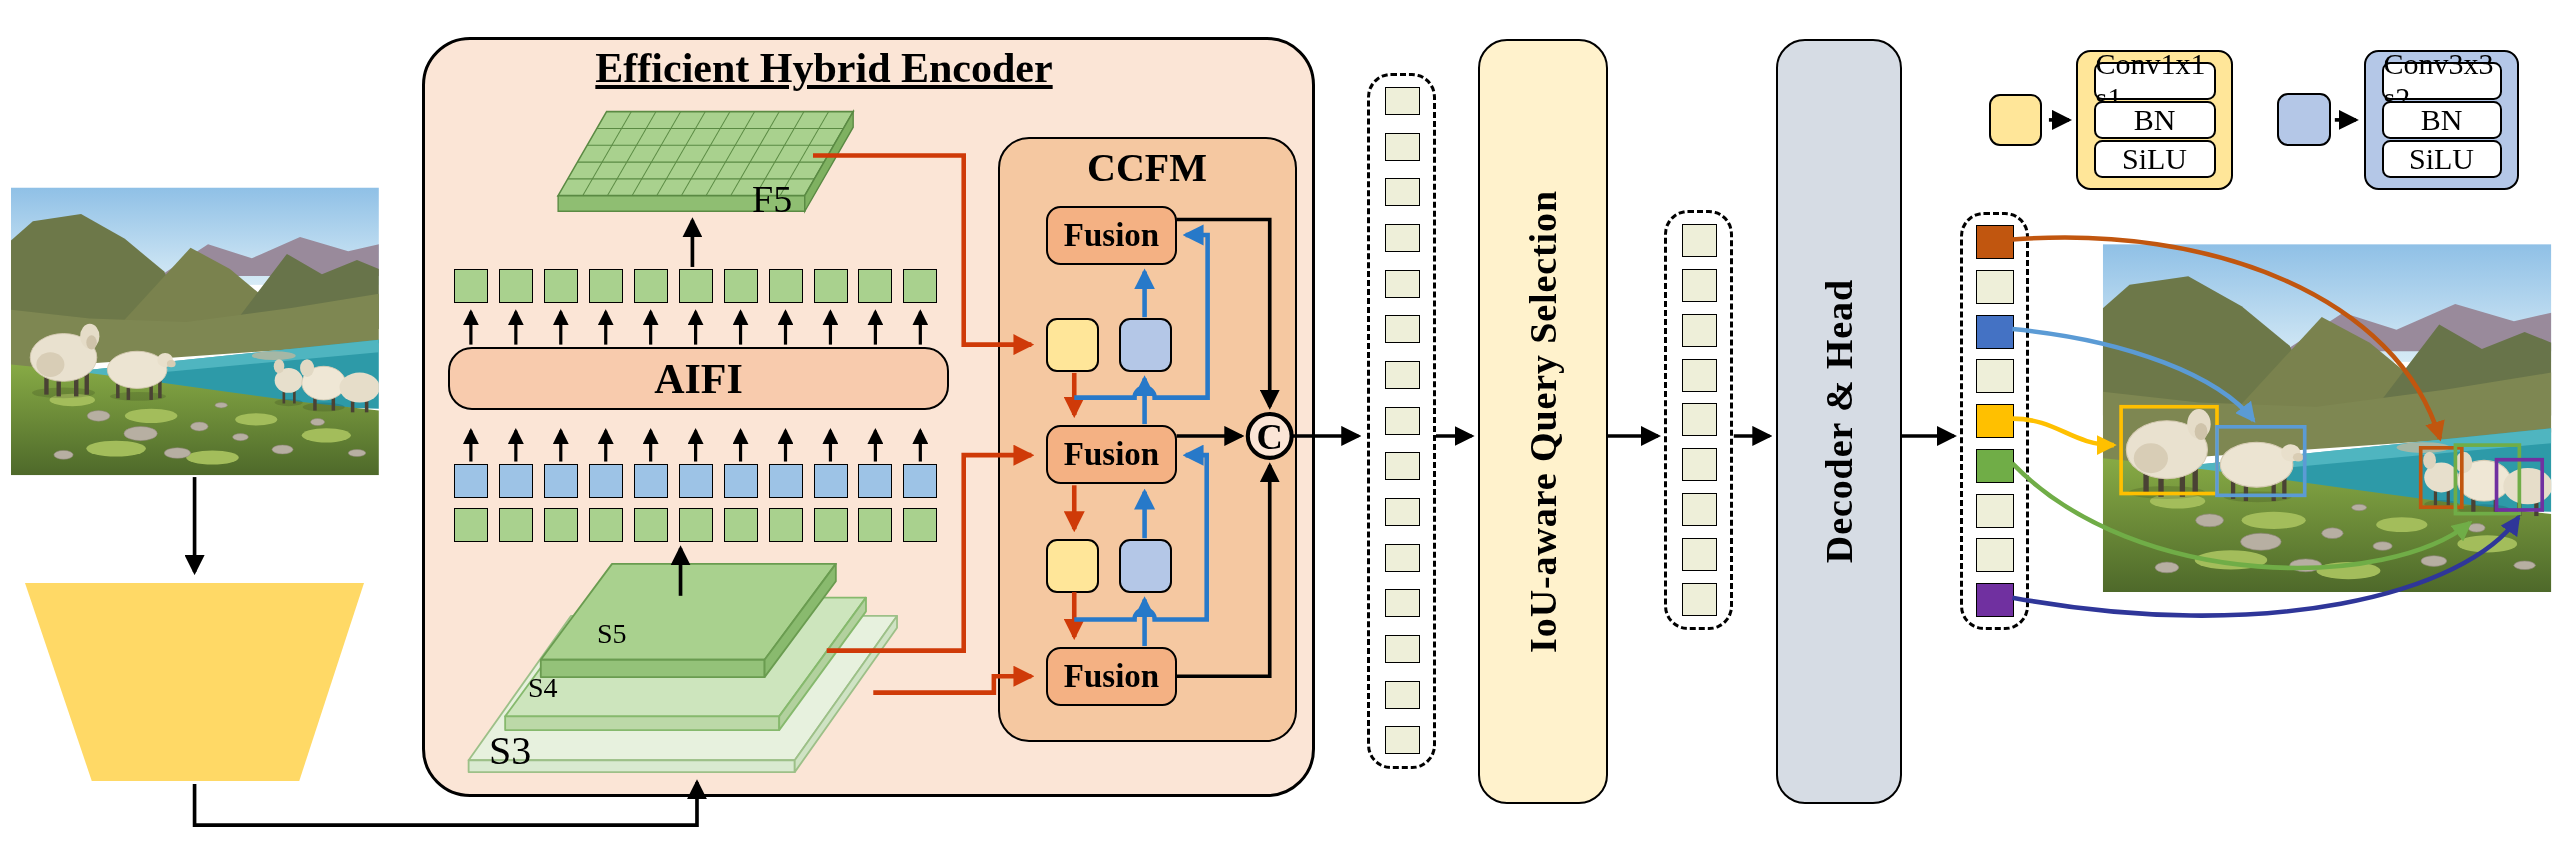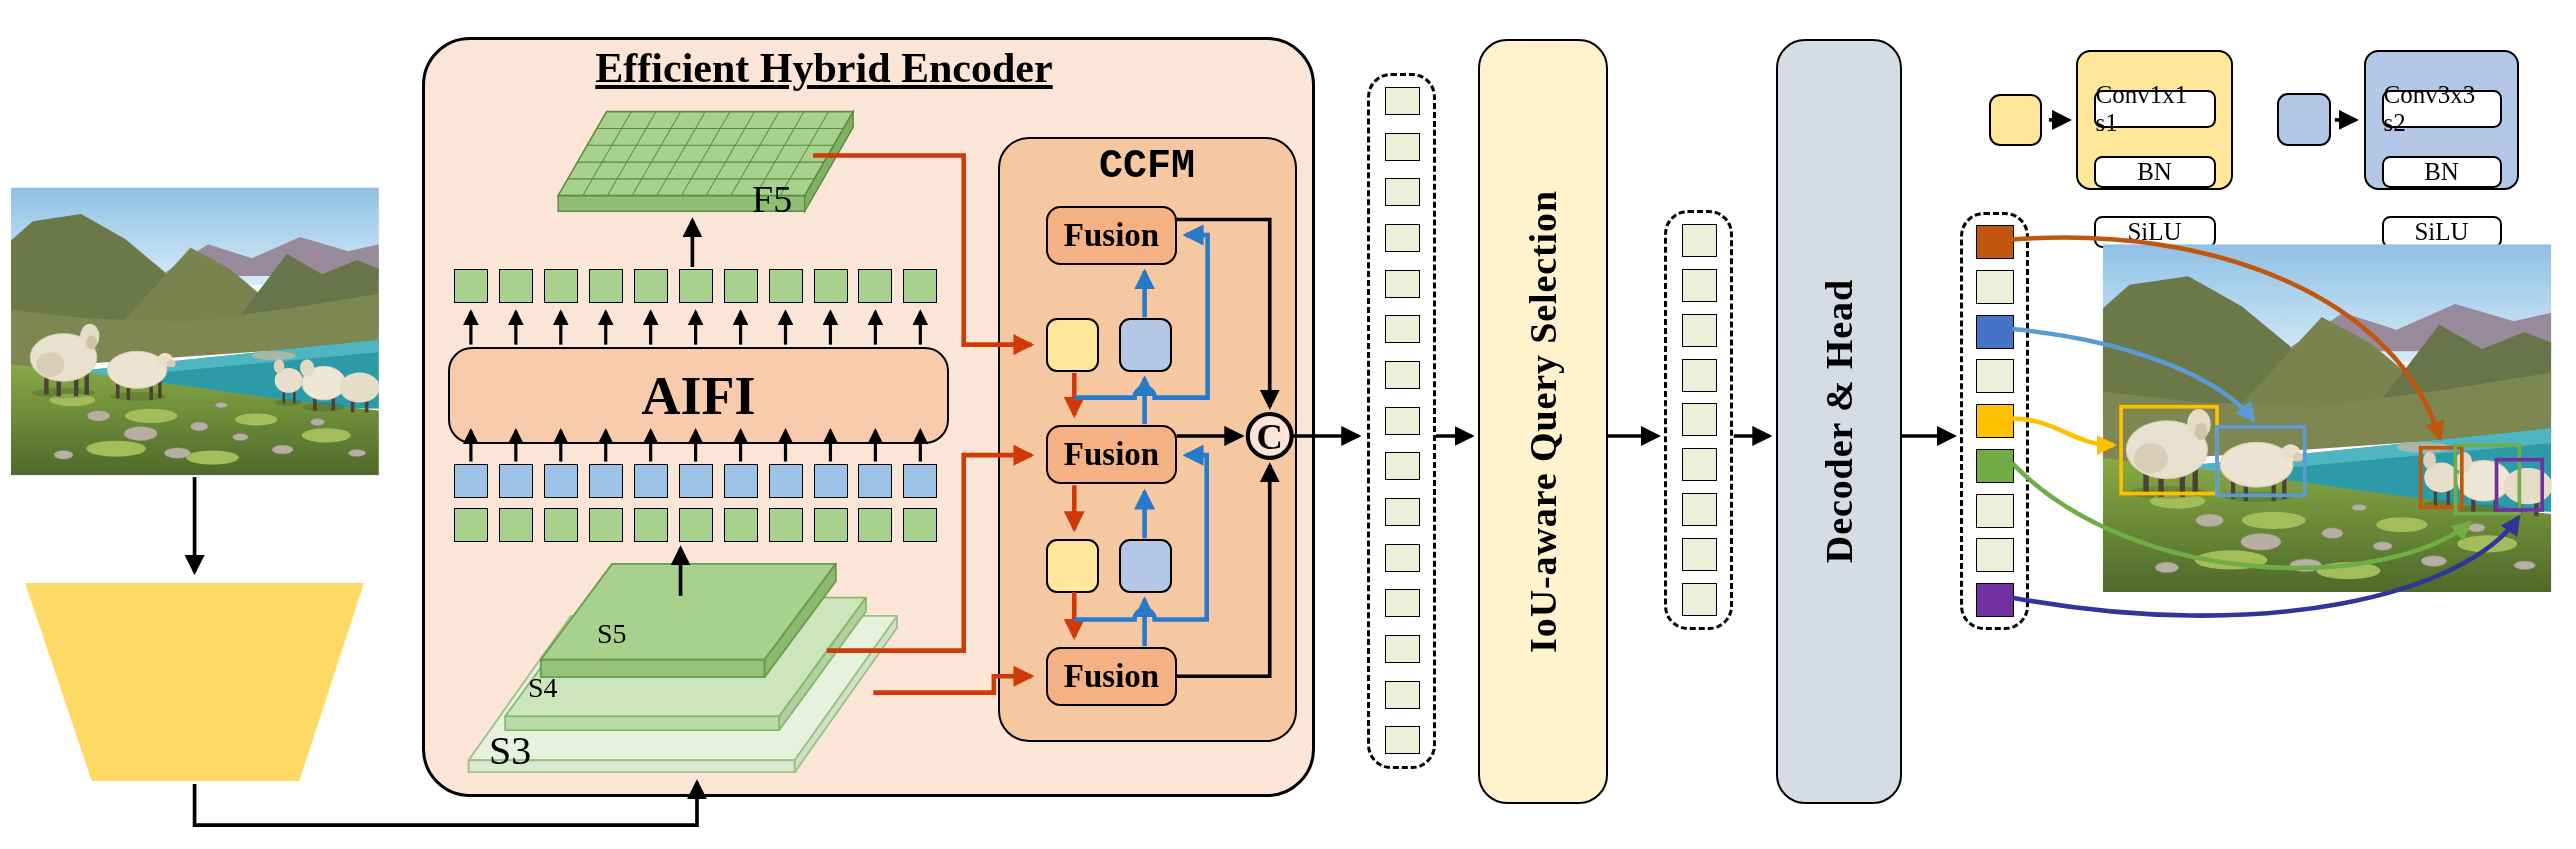--- a/index.html
+++ b/index.html
@@ -6,52 +6,52 @@
   #canvas{position:relative;width:2576px;height:850px;background:#ffffff;
           font-family:"Liberation Serif",serif;overflow:hidden;}
   .abs{position:absolute;box-sizing:border-box;}
   .center{display:flex;align-items:center;justify-content:center;text-align:right;}
   .bold{font-weight:700;}
   
   .encoder-box{left:422px;top:37px;width:893px;height:760px;background:#fbe5d6;
                border:3.7px solid #000;border-radius:48px;z-index:1;}
   .ccfm-box{left:998px;top:137px;width:299px;height:605px;background:#f5c8a1;
             border:2.7px solid #000;border-radius:31px;z-index:2;}
-  .aifi-box{left:448px;top:347px;width:501px;height:97px;background:#f8cbad;
-            border:2.7px solid #000;border-radius:24px;font-size:54px;z-index:3;}
+  .aifi-box{left:448px;top:347px;width:501px;height:63px;background:#f8cbad;
+            border:2.7px solid #000;border-radius:24px;font-size:42px;z-index:3;}
   .fusion-box{width:131px;height:59px;background:#f4b183;border:2.7px solid #000;
               border-radius:14.6px;font-size:33px;z-index:3;}
   .sq{width:53px;height:54px;border:2.7px solid #000;border-radius:11px;z-index:3;}
   .conv1{background:#ffe699;}
   .conv2{background:#b4c7e7;}
   .token{position:absolute;border:1.8px solid #000;box-sizing:border-box;z-index:3;}
   .tallbox{top:39px;height:765px;border:2.7px solid #000;border-radius:29px;z-index:2;}
   .vtext{writing-mode:vertical-rl;transform:rotate(180deg);font-size:38px;font-weight:700;
          letter-spacing:0.9px;}
   .dashedcol{border:3.2px dashed #000;border-radius:24px;z-index:2;background:#fff;}
   .legend-outer{width:157px;height:140px;border:2.7px solid #000;border-radius:14.6px;
                 display:flex;flex-direction:column;justify-content:space-between;
                 padding:10px 15.5px;z-index:2;}
   .legend-step{height:34px;background:#fff;border:2.3px solid #000;border-radius:8.2px;
-               font-size:25px;display:flex;align-items:center;justify-content:center;margin-top:28px;}
+               font-size:30px;display:flex;align-items:center;justify-content:center;}
   .lbl{z-index:6;color:#000;}
   #overlay{position:absolute;left:0;top:0;z-index:5;pointer-events:none;}
   .backbone-shape{left:25px;top:583px;width:339px;height:198px;background:#ffd966;
                   clip-path:polygon(0 0,100% 0,80.9% 100%,19.7% 100%);z-index:1;}
 </style>
 </head>
 <body>
 
 <div id="canvas">
 
   <div class="abs encoder-box"></div>
   <div class="abs lbl bold" style="left:422px;top:44px;width:804px;text-align:center;font-size:42px;text-decoration:underline;">Efficient Hybrid Encoder</div>
 
   <div class="abs ccfm-box"></div>
-  <div class="abs lbl bold" style="left:1010px;top:144px;width:274px;text-align:center;font-size:40px;font-family:Liberation Mono, monospace;">CCFM</div>
+  <div class="abs lbl bold" style="left:1010px;top:144px;width:274px;text-align:center;font-size:40px;">CCFM</div>
 
   <div class="abs aifi-box center bold">
     <span>AIFI</span>
   </div>
 
   <div class="abs fusion-box center bold" style="left:1046px;top:206px;">
     <span>Fusion</span>
   </div>
   <div class="abs fusion-box center bold" style="left:1046px;top:425px;">
     <span>Fusion</span>

